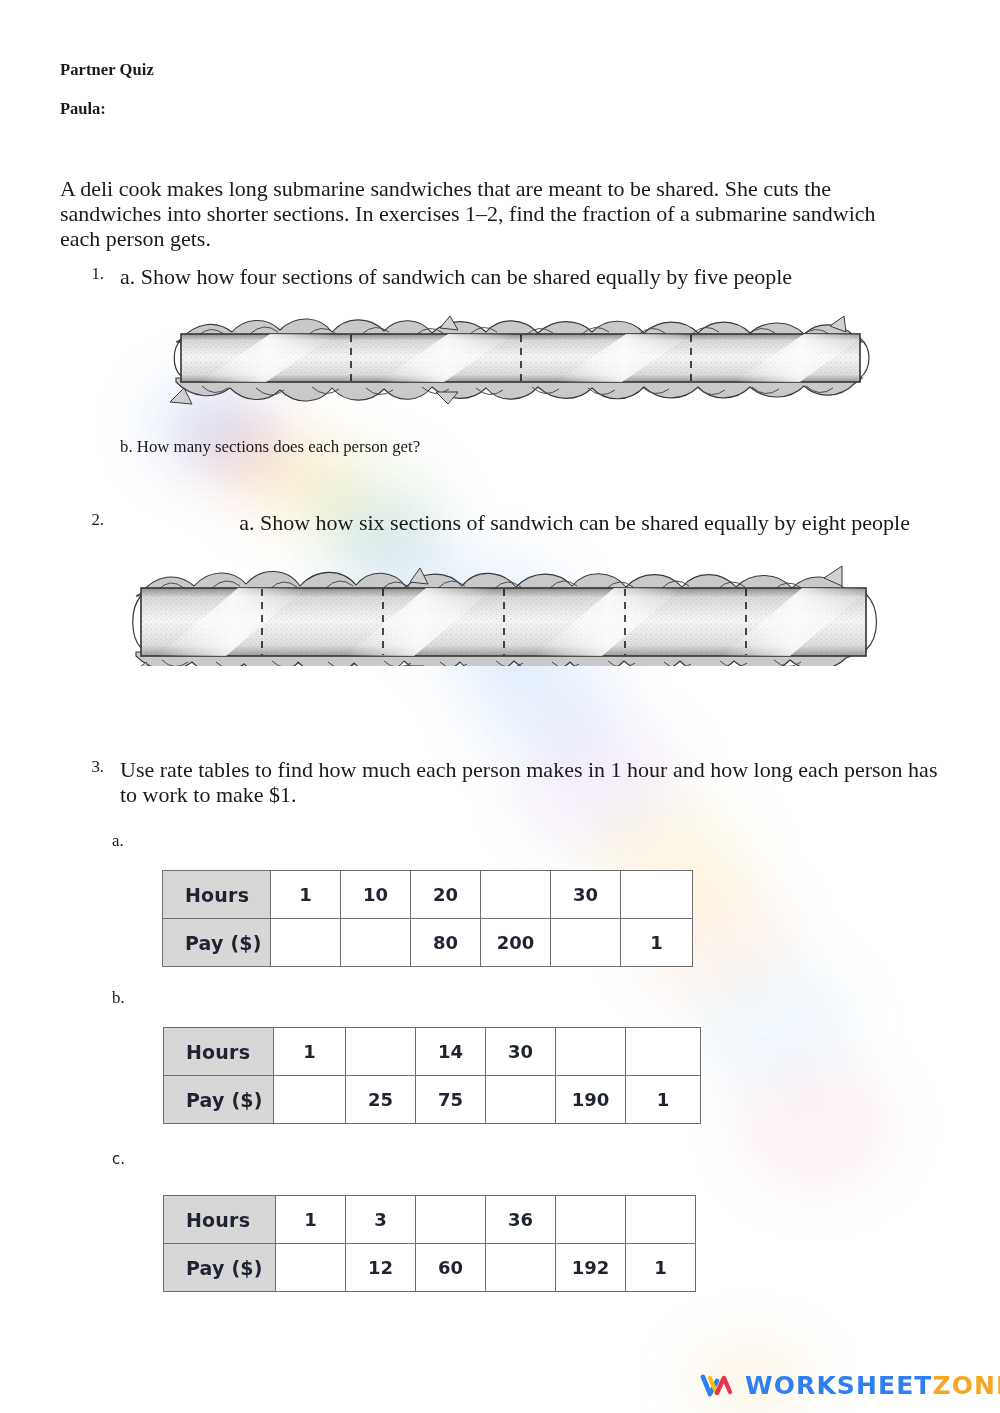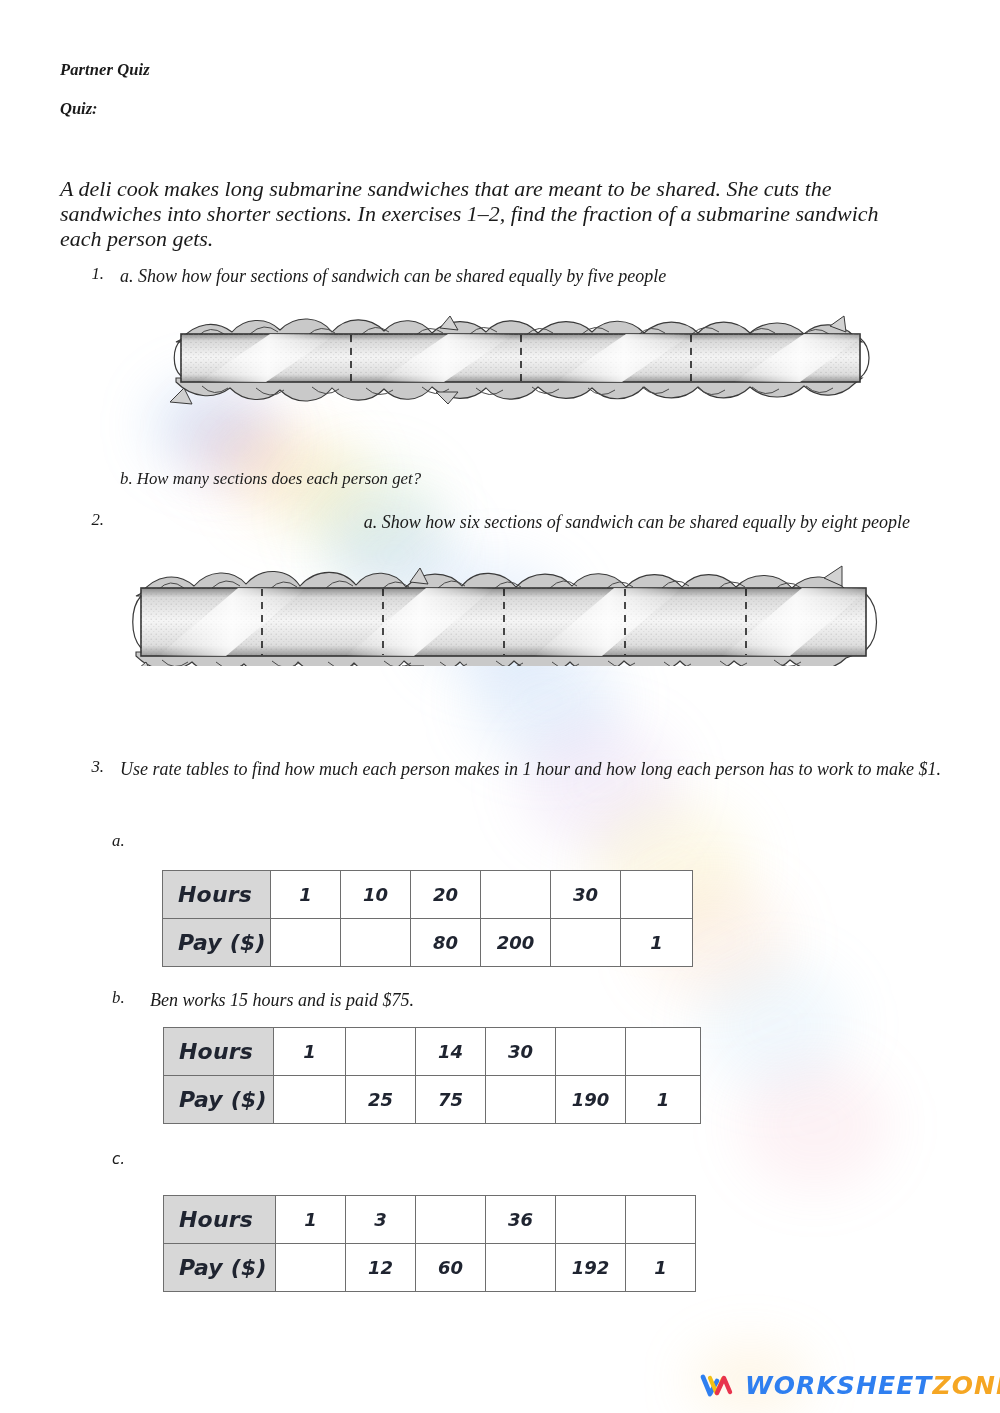--- a/index.html
+++ b/index.html
@@ -18,21 +18,20 @@
 
   
   .blobs { position: absolute; inset: 0; pointer-events: none; z-index: 0; }
   .blob { position: absolute; border-radius: 50%; filter: blur(26px); }
 
   .page {
     position: relative;
     z-index: 2;
     width: 1000px;
     height: 1413px;
-    font-style: italic;
   }
 
   
   .hdr-title {
     position: absolute;
     left: 60px; top: 60px;
     font-weight: bold;
     font-size: 16.5px;
     letter-spacing: .1px;
   }
@@ -54,21 +53,21 @@
 
   
   .ex-num {
     position: absolute;
     font-size: 16.8px;
     text-align: right;
     width: 22px;
   }
   .ex-body {
     position: absolute;
-    font-size: 18px;
+    font-size: 22px;
     line-height: 25px;
   }
   .sub-q {
     position: absolute;
     font-size: 16.8px;
     line-height: 25px;
   }
 
   
   .sandwich { position: absolute; }
@@ -88,22 +87,22 @@
     vertical-align: middle;
     font-size: 18px;
     font-weight: bold;
     color: #1f2430;
     background: #ffffff;
     padding: 0;
   }
   .rate-table td.rowhead {
     background: #d7d7d7;
     text-align: left;
-    padding-left: 15px;
-    font-size: 22px;
+    padding-left: 22px;
+    font-size: 19px;
     letter-spacing: .2px;
   }
 
   
   .sans { font-family: "DejaVu Sans", sans-serif; font-size: 15px; }
 
   
   .logo {
     position: absolute;
     left: 700px; top: 1371px;
@@ -136,21 +135,21 @@
   <div class="blob" style="left:590px;  top:800px;  width:160px; height:130px; background:rgba(240,215,110,.16);"></div>
   <div class="blob" style="left:640px;  top:880px;  width:150px; height:120px; background:rgba(240,170,120,.13);"></div>
   <div class="blob" style="left:700px;  top:960px;  width:150px; height:130px; background:rgba(150,200,240,.13);"></div>
   <div class="blob" style="left:740px;  top:1060px; width:150px; height:130px; background:rgba(235,140,160,.11);"></div>
   <div class="blob" style="left:690px;  top:1345px; width:120px; height:70px;  background:rgba(250,205,120,.18);"></div>
 </div>
 
 <div class="page">
 
   <div class="hdr-title">Partner Quiz</div>
-  <div class="hdr-names">Quiz:</div>
+  <div class="hdr-names">Paula:</div>
 
   <div class="intro">A deli cook makes long submarine sandwiches that are meant to be shared. She cuts the sandwiches into shorter sections. In exercises 1–2, find the fraction of a submarine sandwich each person gets.</div>
 
   <div class="ex-num" style="left:82px; top:264px;">1.</div>
   <div class="ex-body" style="left:120px; top:264px; width:790px;">a. Show how four sections of sandwich can be shared equally by five people</div>
 
   <div class="sandwich" style="left:140px; top:296px;">
     <svg width="740" height="110" viewBox="0 0 740 110">
       <defs>
         <linearGradient id="bodyGrad1" x1="0" y1="0" x2="0" y2="1">
@@ -212,21 +211,21 @@
       <path d="M720,42 C732,52 732,72 720,82" fill="none" stroke="#3a3a3a" stroke-width="1.2"></path>
 
       <g stroke="#111" stroke-width="1.5" stroke-dasharray="7 6">
         <line x1="211" y1="39" x2="211" y2="85"></line>
         <line x1="381" y1="39" x2="381" y2="85"></line>
         <line x1="551" y1="39" x2="551" y2="85"></line>
       </g>
     </svg>
   </div>
 
-  <div class="sub-q" style="left:120px; top:434px;margin-top:32px;">b. How many sections does each person get?</div>
+  <div class="sub-q" style="left:120px; top:434px;">b. How many sections does each person get?</div>
 
   <div class="ex-num" style="left:82px; top:510px;">2.</div>
   <div class="ex-body" style="left:120px; top:510px; width:790px;text-align:right;">a. Show how six sections of sandwich can be shared equally by eight people</div>
 
   <div class="sandwich" style="left:110px; top:548px;">
     <svg width="790" height="118" viewBox="0 0 790 118">
       <defs>
         <linearGradient id="bodyGrad2" x1="0" y1="0" x2="0" y2="1">
           <stop offset="0%" stop-color="#8d8d8d"></stop>
           <stop offset="14%" stop-color="#d9d9d9"></stop>
@@ -327,21 +326,20 @@
         <td></td>
         <td>80</td>
         <td>200</td>
         <td></td>
         <td>1</td>
       </tr>
     </tbody>
   </table>
 
   <div class="ex-num" style="left:112px; top:988px; width:14px; text-align:left;">b.</div>
-  <div class="ex-body" style="left:150px; top:988px; width:760px;">Ben works 15 hours and is paid $75.</div>
 
   <table class="rate-table" style="left:163px; top:1027px; width:537px;">
     <colgroup>
       <col style="width:110px">
         <col style="width:72px">
         <col style="width:70px">
       <col style="width:70px">
         <col style="width:70px">
         <col style="width:70px">
         <col style="width:75px">

